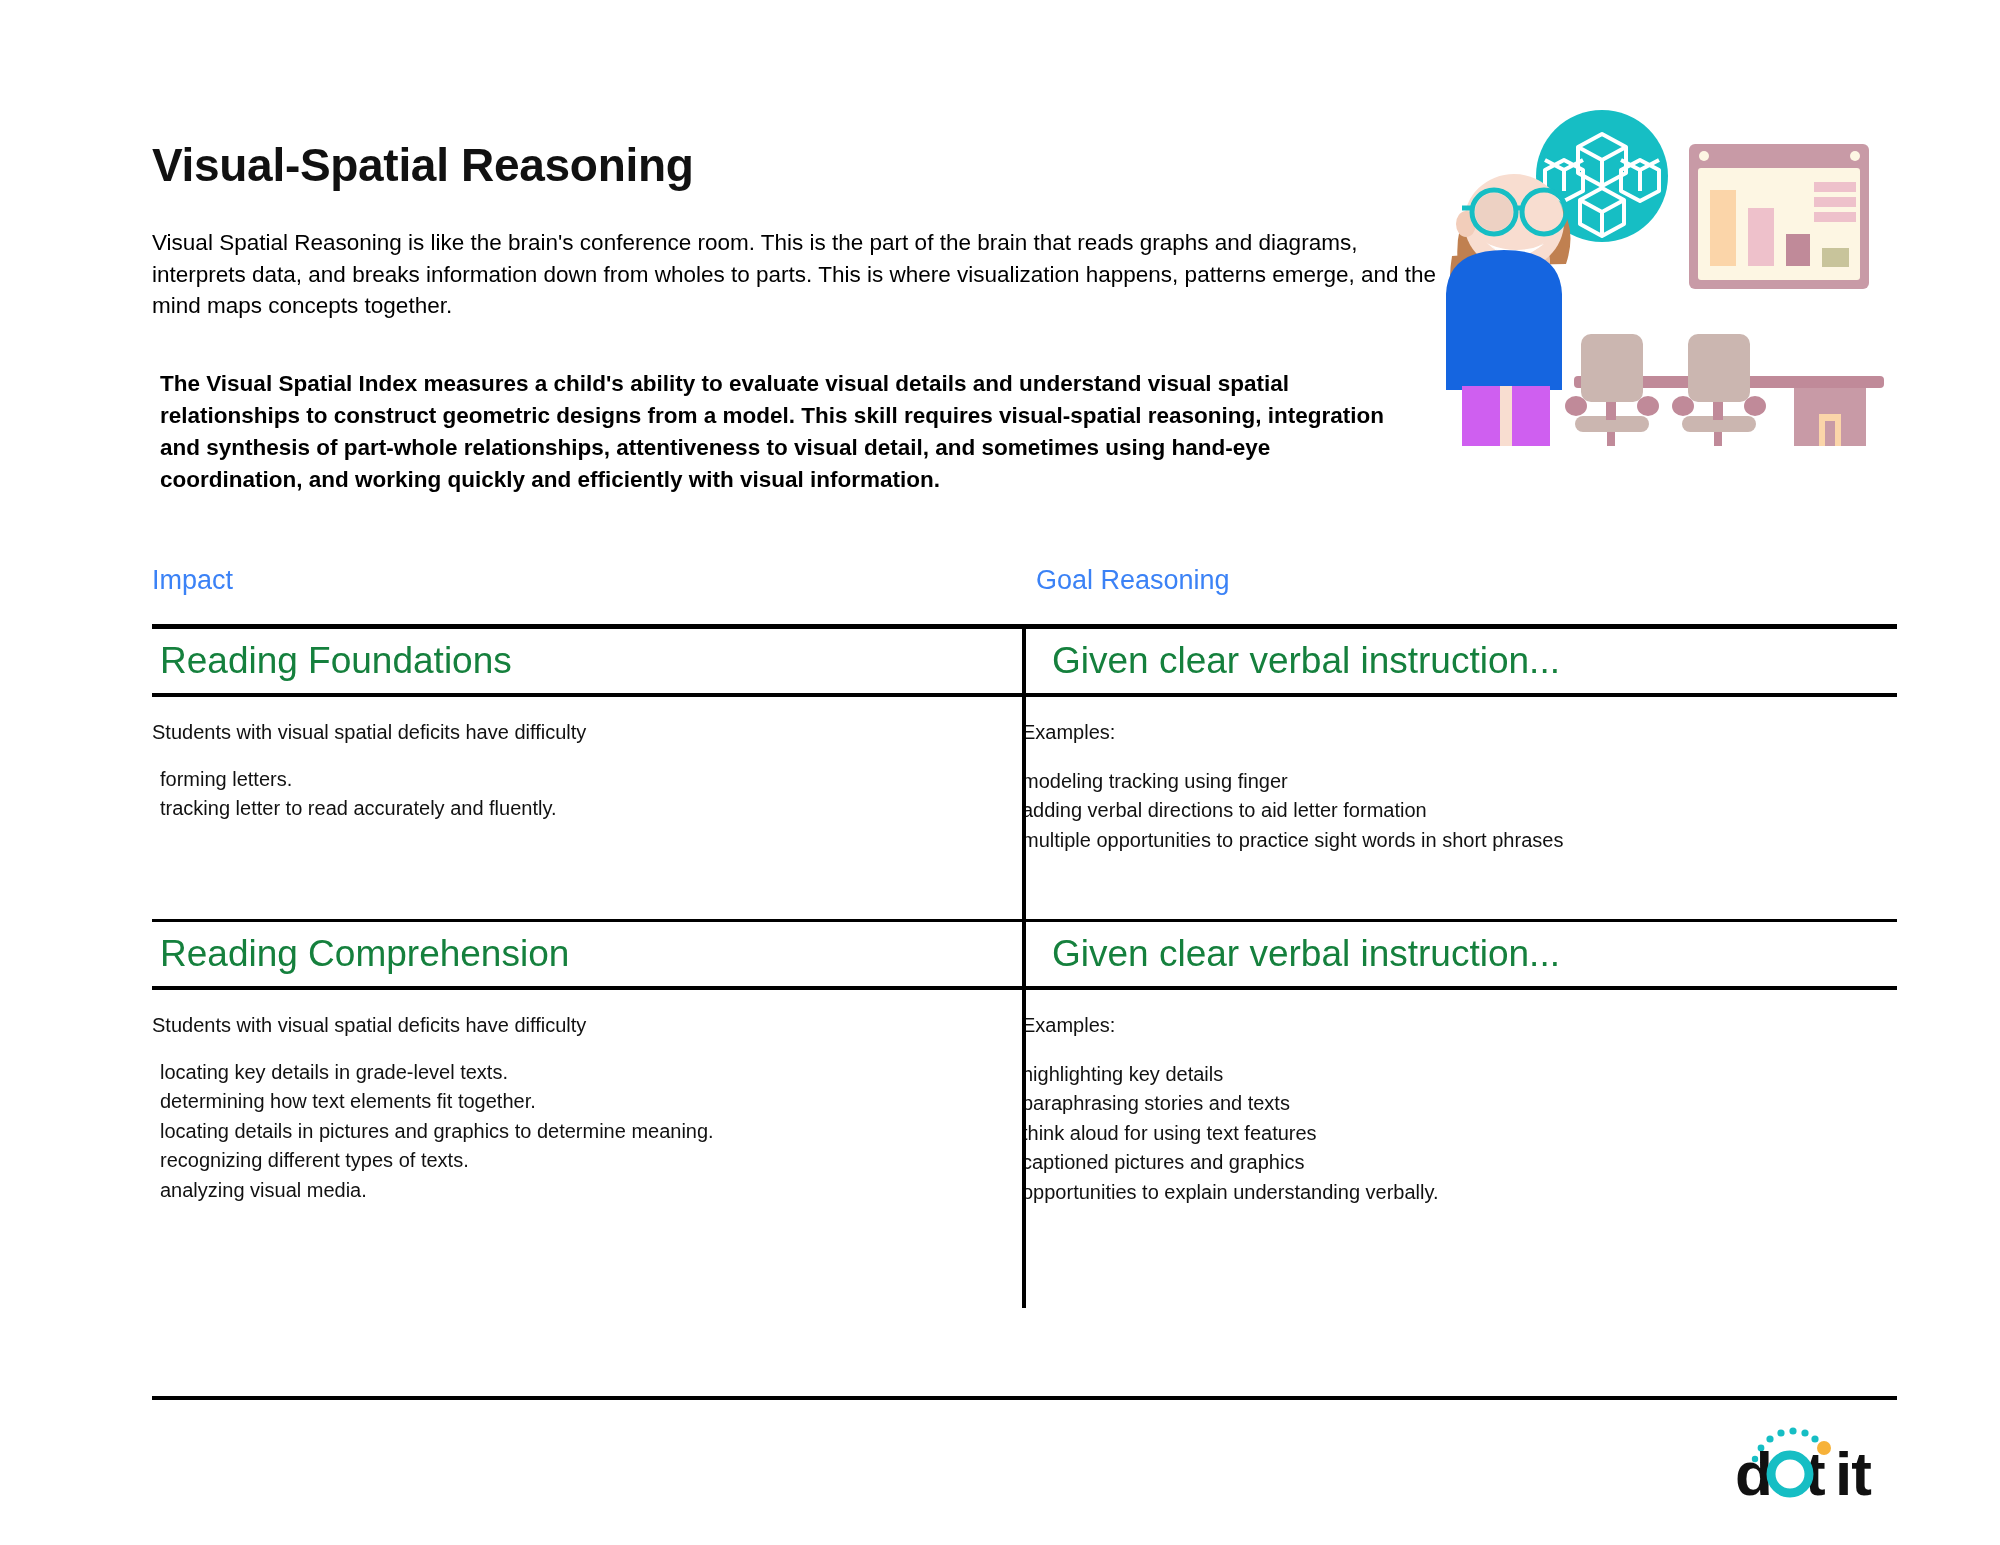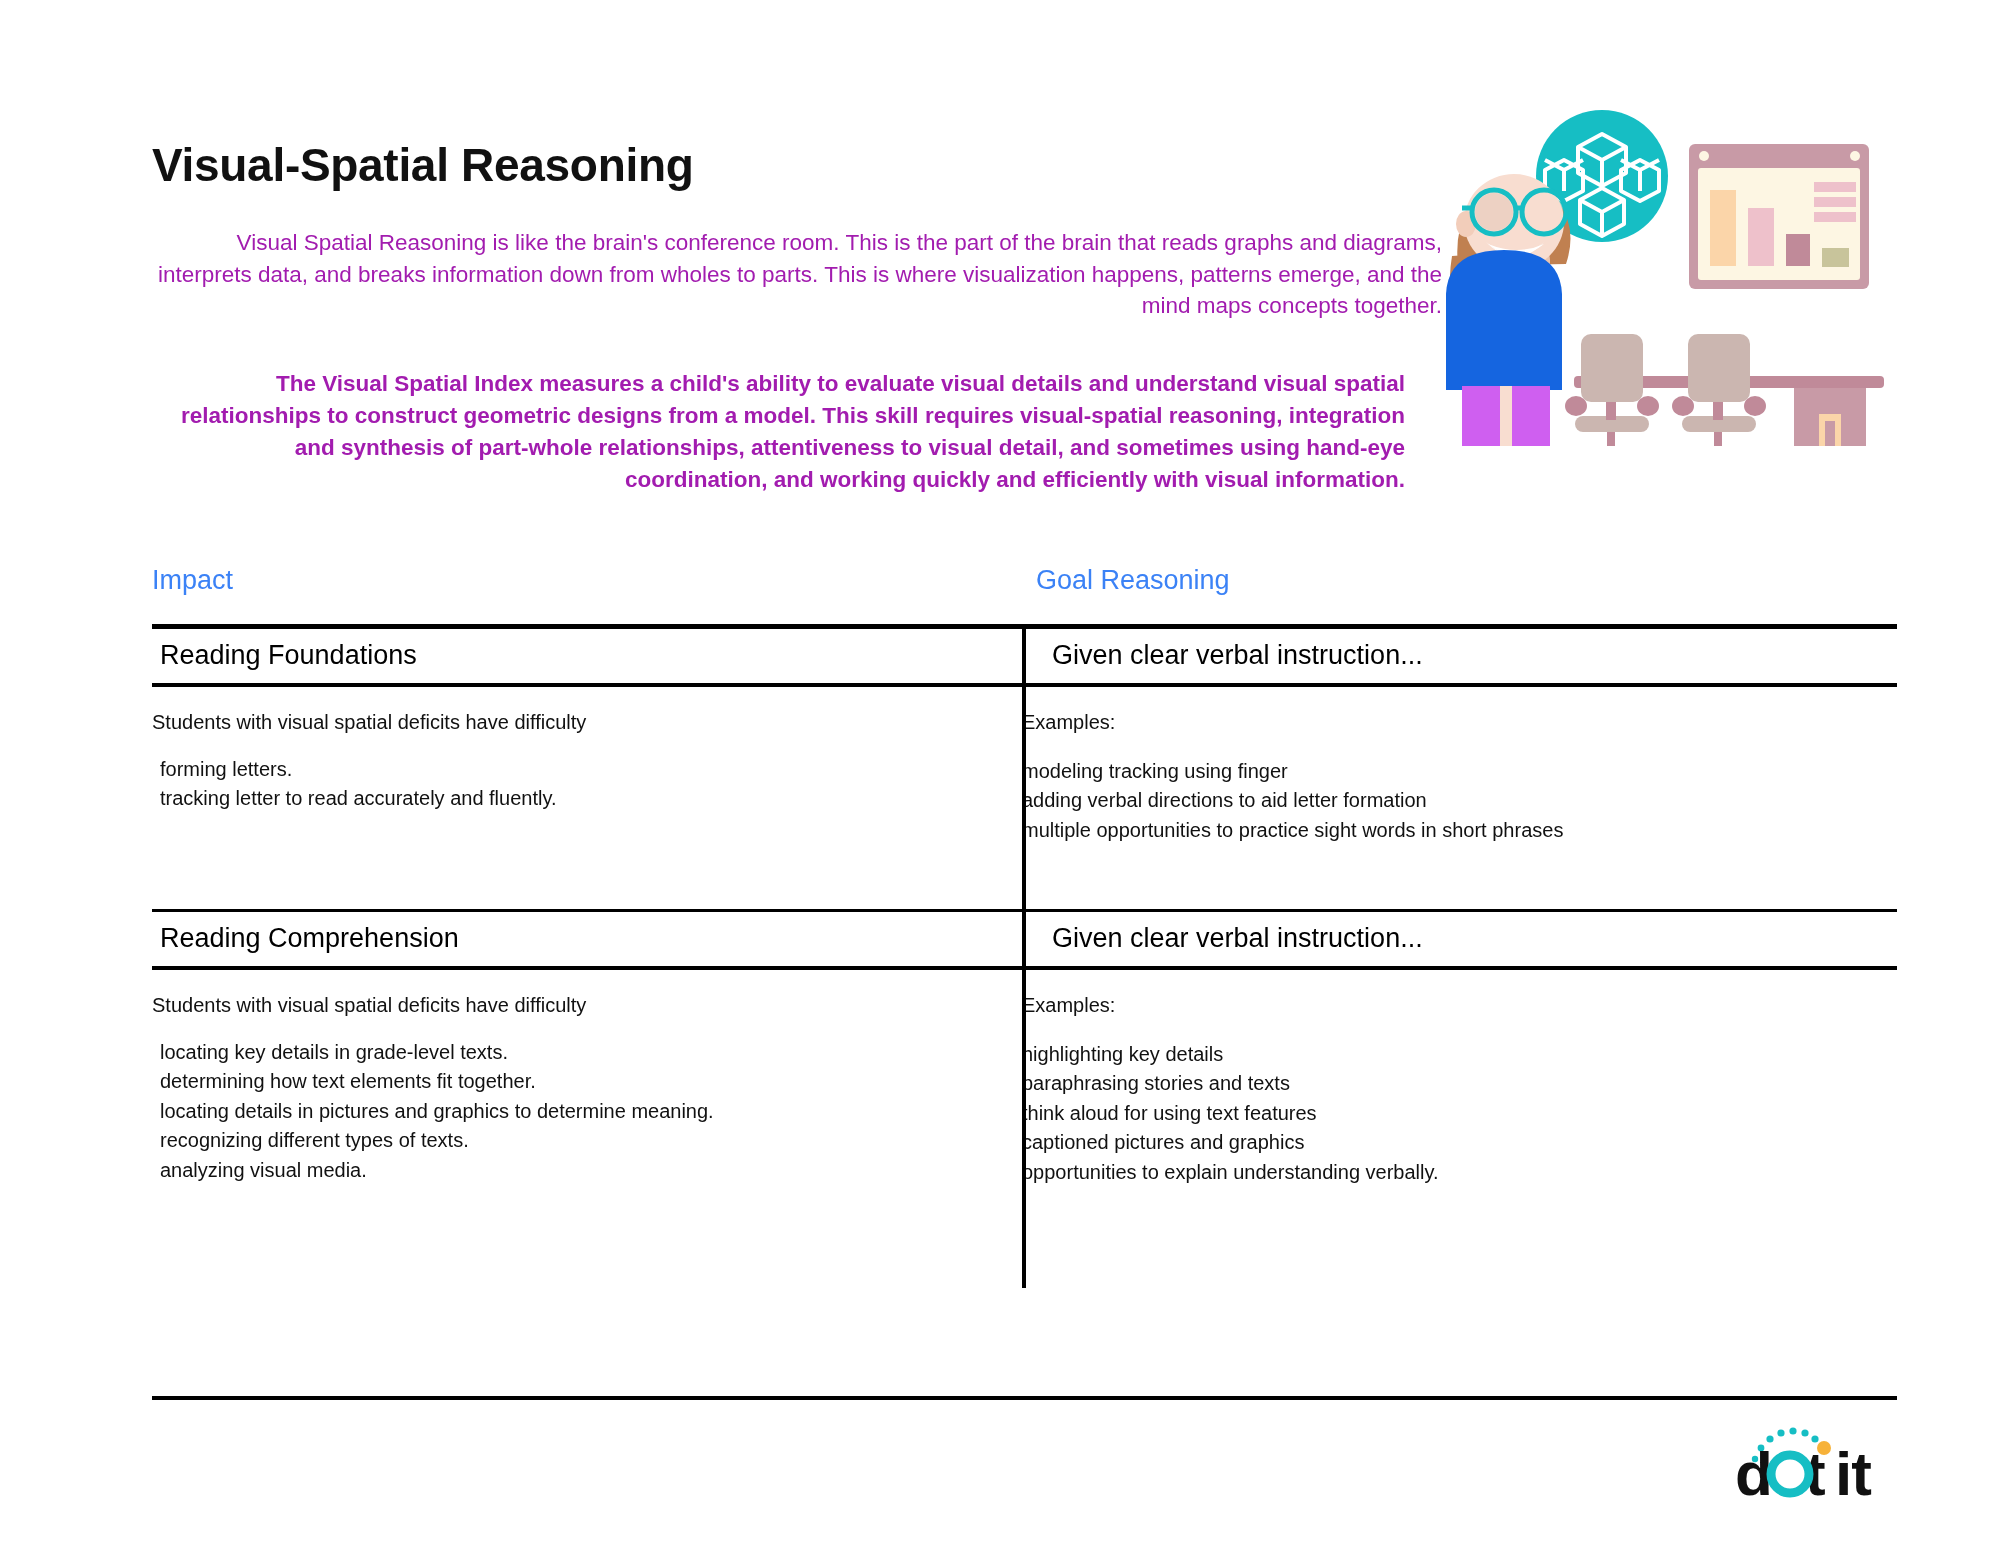--- a/index.html
+++ b/index.html
@@ -33,24 +33,23 @@
     font-size: 46px;
     font-weight: 700;
     letter-spacing: -0.3px;
     color: #111111;
     margin: 0 0 36px 0;
     line-height: 1.1;
   }
   .intro-para {
     font-size: 22.5px;
     line-height: 1.42;
-    color: #a21caf;
+    color: #000000;
     margin: 0 0 46px 0;
     max-width: 1290px;
-    text-align: right;
   }
   .intro-para.second {
     margin: 4px;
     padding-left: 4px;
     max-width: 1245px;
     font-weight: bold;
   }
 
   
   .illustration {
@@ -119,24 +118,24 @@
   .vdivider {
     position: absolute;
     left: 870px;
     top: 0;
     bottom: 0;
     width: 4px;
     background: #000000;
   }
 
   .sec-title {
-    font-size: 27px;
+    font-size: 37px;
     line-height: 1.0;
     padding: 13px 0 14px 0;
-    color: #000000;
+    color: #15803d;
   }
   .body-cell {
     padding: 22px 0 0 0;
     min-height: 250px;
   }
   .lead-line {
     font-size: 20px;
     line-height: 1.3;
     color: #111111;
     margin-bottom: 20px;

